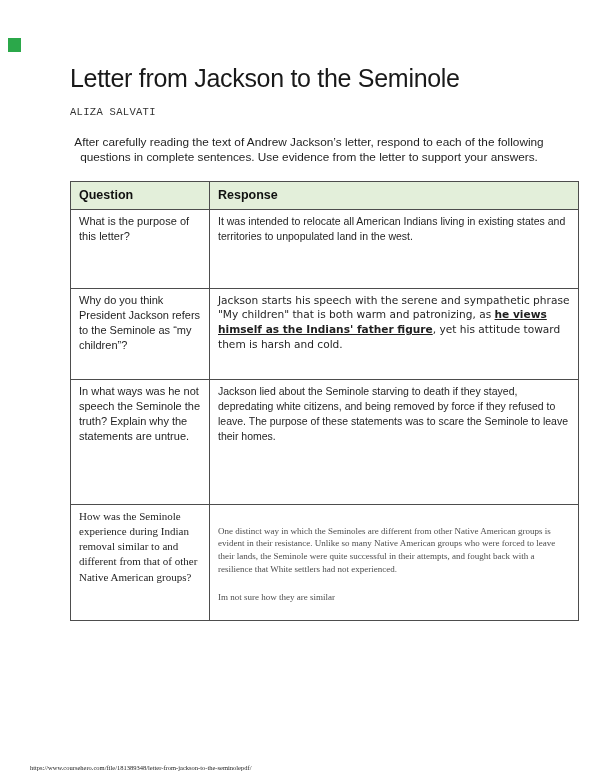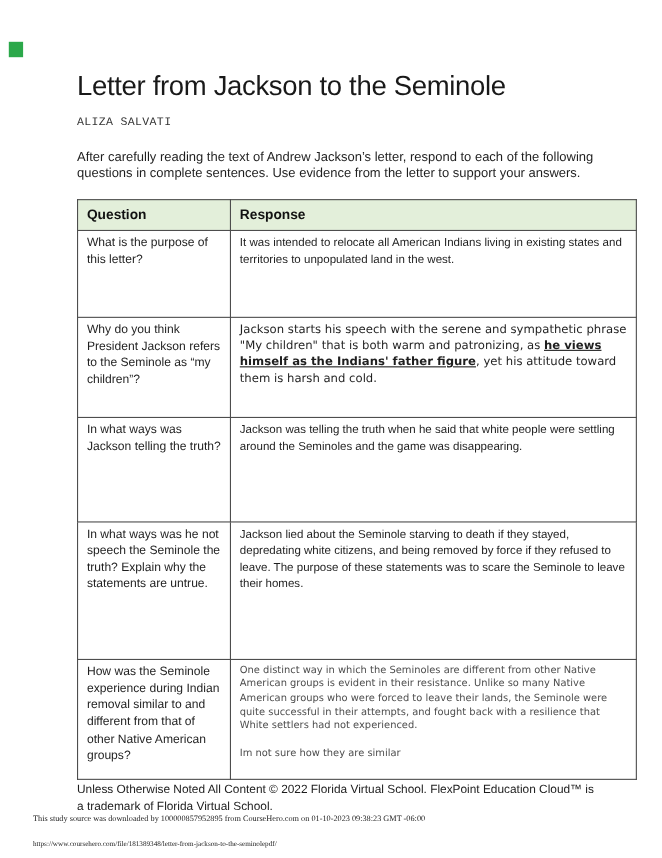--- a/index.html
+++ b/index.html
@@ -40,20 +40,21 @@
     color: #333333;
     margin: 0 0 17px 0;
     font-family: Liberation Mono, monospace;
   }
   .intro {
     margin: 0 0 15px 0;
     font-size: 11.8px;
     line-height: 1.32;
     width: 478px;
     color: #1f1f1f;
+    text-align: center;
   }
   table.qa {
     border-collapse: collapse;
     table-layout: fixed;
     width: 508px;
   }
   table.qa col.col-q { width: 139px; }
   table.qa col.col-r { width: 369px; }
   table.qa th, table.qa td {
     border: 1px solid var(--table_border, #4d4d4d);
@@ -74,34 +75,34 @@
     line-height: 1.38;
   }
   td.r {
     font-size: 10.5px;
     line-height: 1.42;
   }
   tr.row1 td { height: 70px; }
   tr.row2 td { height: 82px; }
   tr.row3 td { height: 86px; }
   tr.row4 td { height: 116px; }
-  tr.row5 td { height: 100px; }
+  tr.row5 td { height: 100px; font-family: Liberation Serif, serif; }
   td.r-alt {
     font-family: "DejaVu Sans", sans-serif;
     font-size: 10.6px;
     line-height: 1.38;
     margin-top: 46px;
   }
   td.r-small {
     font-family: "DejaVu Sans", sans-serif;
     font-size: 9px;
     line-height: 1.4;
     color: #4d4d4d;
   }
-  td.r-small p { margin: 0 0 12px 0; }
+  td.r-small p { margin: 16px 0 12px 0; }
   .seg-bold { font-weight: 700; }
   .seg-underline { text-decoration: underline; }
   .copyright {
     position: absolute;
     left: 70px;
     top: 711px;
     width: 472px;
     font-size: 10.8px;
     line-height: 1.4;
     color: #1c1c1c;
@@ -150,36 +151,30 @@
       </thead>
       <tbody>
         <tr class="row1">
           <td class="q">What is the purpose of this letter?</td>
           <td class="r">It was intended to relocate all American Indians living in existing states and territories to unpopulated land in the west.</td>
         </tr>
         <tr class="row2">
           <td class="q">Why do you think President Jackson refers to the Seminole as “my children”?</td>
           <td class="r r-alt"><span>Jackson starts his speech with the serene and sympathetic phrase "My children" that is both warm and patronizing, as </span><span class="seg-bold seg-underline">he views himself as the Indians' father figure</span><span>, yet his attitude toward them is harsh and cold.</span></td>
         </tr>
-        <tr class="row3">
-          <td class="q">In what ways was Jackson telling the truth?</td>
-          <td class="r">Jackson was telling the truth when he said that white people were settling around the Seminoles and the game was disappearing.</td>
-        </tr>
         <tr class="row4">
           <td class="q">In what ways was he not speech the Seminole the truth? Explain why the statements are untrue.</td>
           <td class="r">Jackson lied about the Seminole starving to death if they stayed, depredating white citizens, and being removed by force if they refused to leave. The purpose of these statements was to scare the Seminole to leave their homes.</td>
         </tr>
         <tr class="row5">
           <td class="q">How was the Seminole experience during Indian removal similar to and different from that of other Native American groups?</td>
           <td class="r r-small">
             <p>One distinct way in which the Seminoles are different from other Native American groups is evident in their resistance.  Unlike so many Native American groups who were forced to leave their lands, the Seminole were quite successful in their attempts, and fought back with a resilience that White settlers had not experienced.</p>
             <p>Im not sure how they are similar</p>
           </td>
         </tr>
       </tbody>
     </table>
   </div>
 
-  <div class="copyright">Unless Otherwise Noted All Content © 2022 Florida Virtual School. FlexPoint Education Cloud™ is a trademark of Florida Virtual School.</div>
-  <div class="download-notice">This study source was downloaded by 100000857952895 from CourseHero.com on 01-10-2023 09:38:23 GMT -06:00</div>
   <div class="source-url">https://www.coursehero.com/file/181389348/letter-from-jackson-to-the-seminolepdf/</div>
 
 </div>
 
 </body></html>

